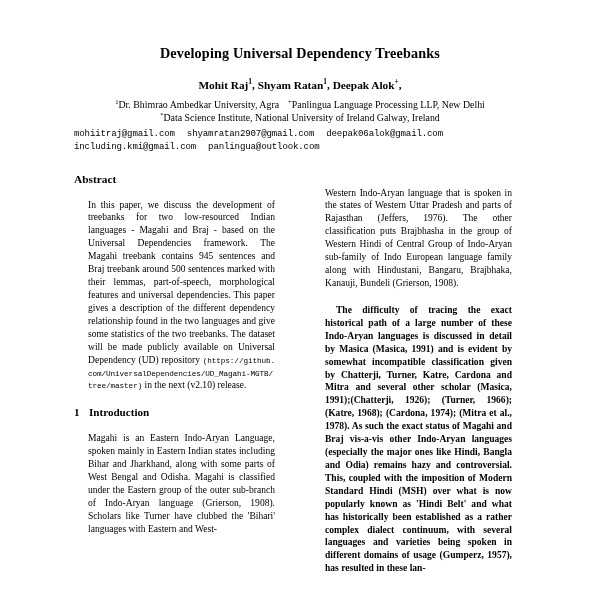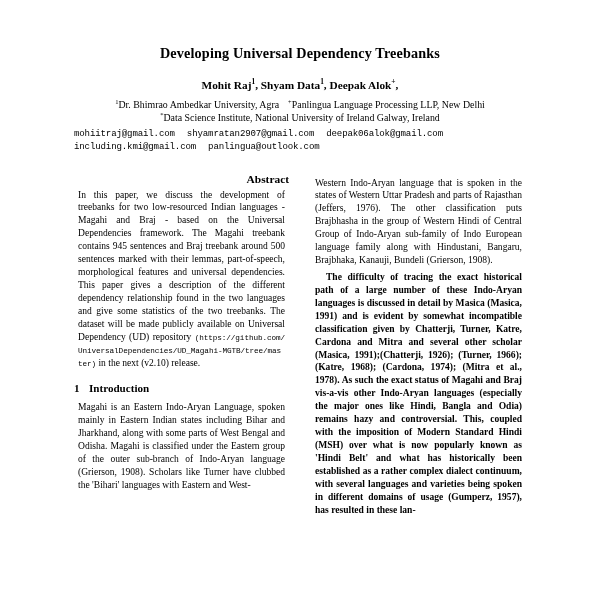--- a/index.html
+++ b/index.html
@@ -75,27 +75,27 @@
   .columns {
     display: flex;
     margin-top: 19px;
     gap: 22px;
   }
   .col {
     width: 215px;
     flex: 0 0 215px;
   }
   .abstract-head {
-    text-align: right;
+    text-align: left;
     font-size: 11.4px;
     font-weight: bold;
     margin: 0 0 0 0;
   }
   p.body-text {
-    margin: 4px;
+    margin: 14px;
     font-size: 9.55px;
     line-height: 1.355;
     text-align: justify;
     text-justify: inter-word;
     hyphens: manual;
   }
   p.body-text + p.body-text { margin-top: 1px; font-weight: bold; }
   .indent { text-indent: 11px; }
 
   .mono-url {
@@ -115,21 +115,21 @@
 </head>
 <body>
 
 <div class="page">
 
   <h1 class="title">
     <span class="title-line">Developing Universal Dependency Treebanks</span>
   </h1>
 
   <div class="authors">
-    <span class="author-line"><span>Mohit Raj</span><sup>1</sup>, <span>Shyam Data</span><sup>1</sup>, <span>Deepak Alok</span><sup>+</sup>,</span>
+    <span class="author-line"><span>Mohit Raj</span><sup>1</sup>, <span>Shyam Ratan</span><sup>1</sup>, <span>Deepak Alok</span><sup>+</sup>,</span>
   </div>
 
   <div class="affiliations">
     <span class="affil-line"><sup>1</sup><span>Dr. Bhimrao Ambedkar University, Agra</span><span class="affil-gap"></span><sup>+</sup><span>Panlingua Language Processing LLP, New Delhi</span></span>
     <span class="affil-line"><sup>*</sup><span>Data Science Institute, National University of Ireland Galway, Ireland</span></span>
   </div>
 
   <div class="emails">
     <span class="email-line"><span>mohiitraj@gmail.com</span><span class="email-gap"></span><span>shyamratan2907@gmail.com</span><span class="email-gap"></span><span>deepak06alok@gmail.com</span></span>
     <span class="email-line"><span>including.kmi@gmail.com</span><span class="email-gap"></span><span>panlingua@outlook.com</span></span>

